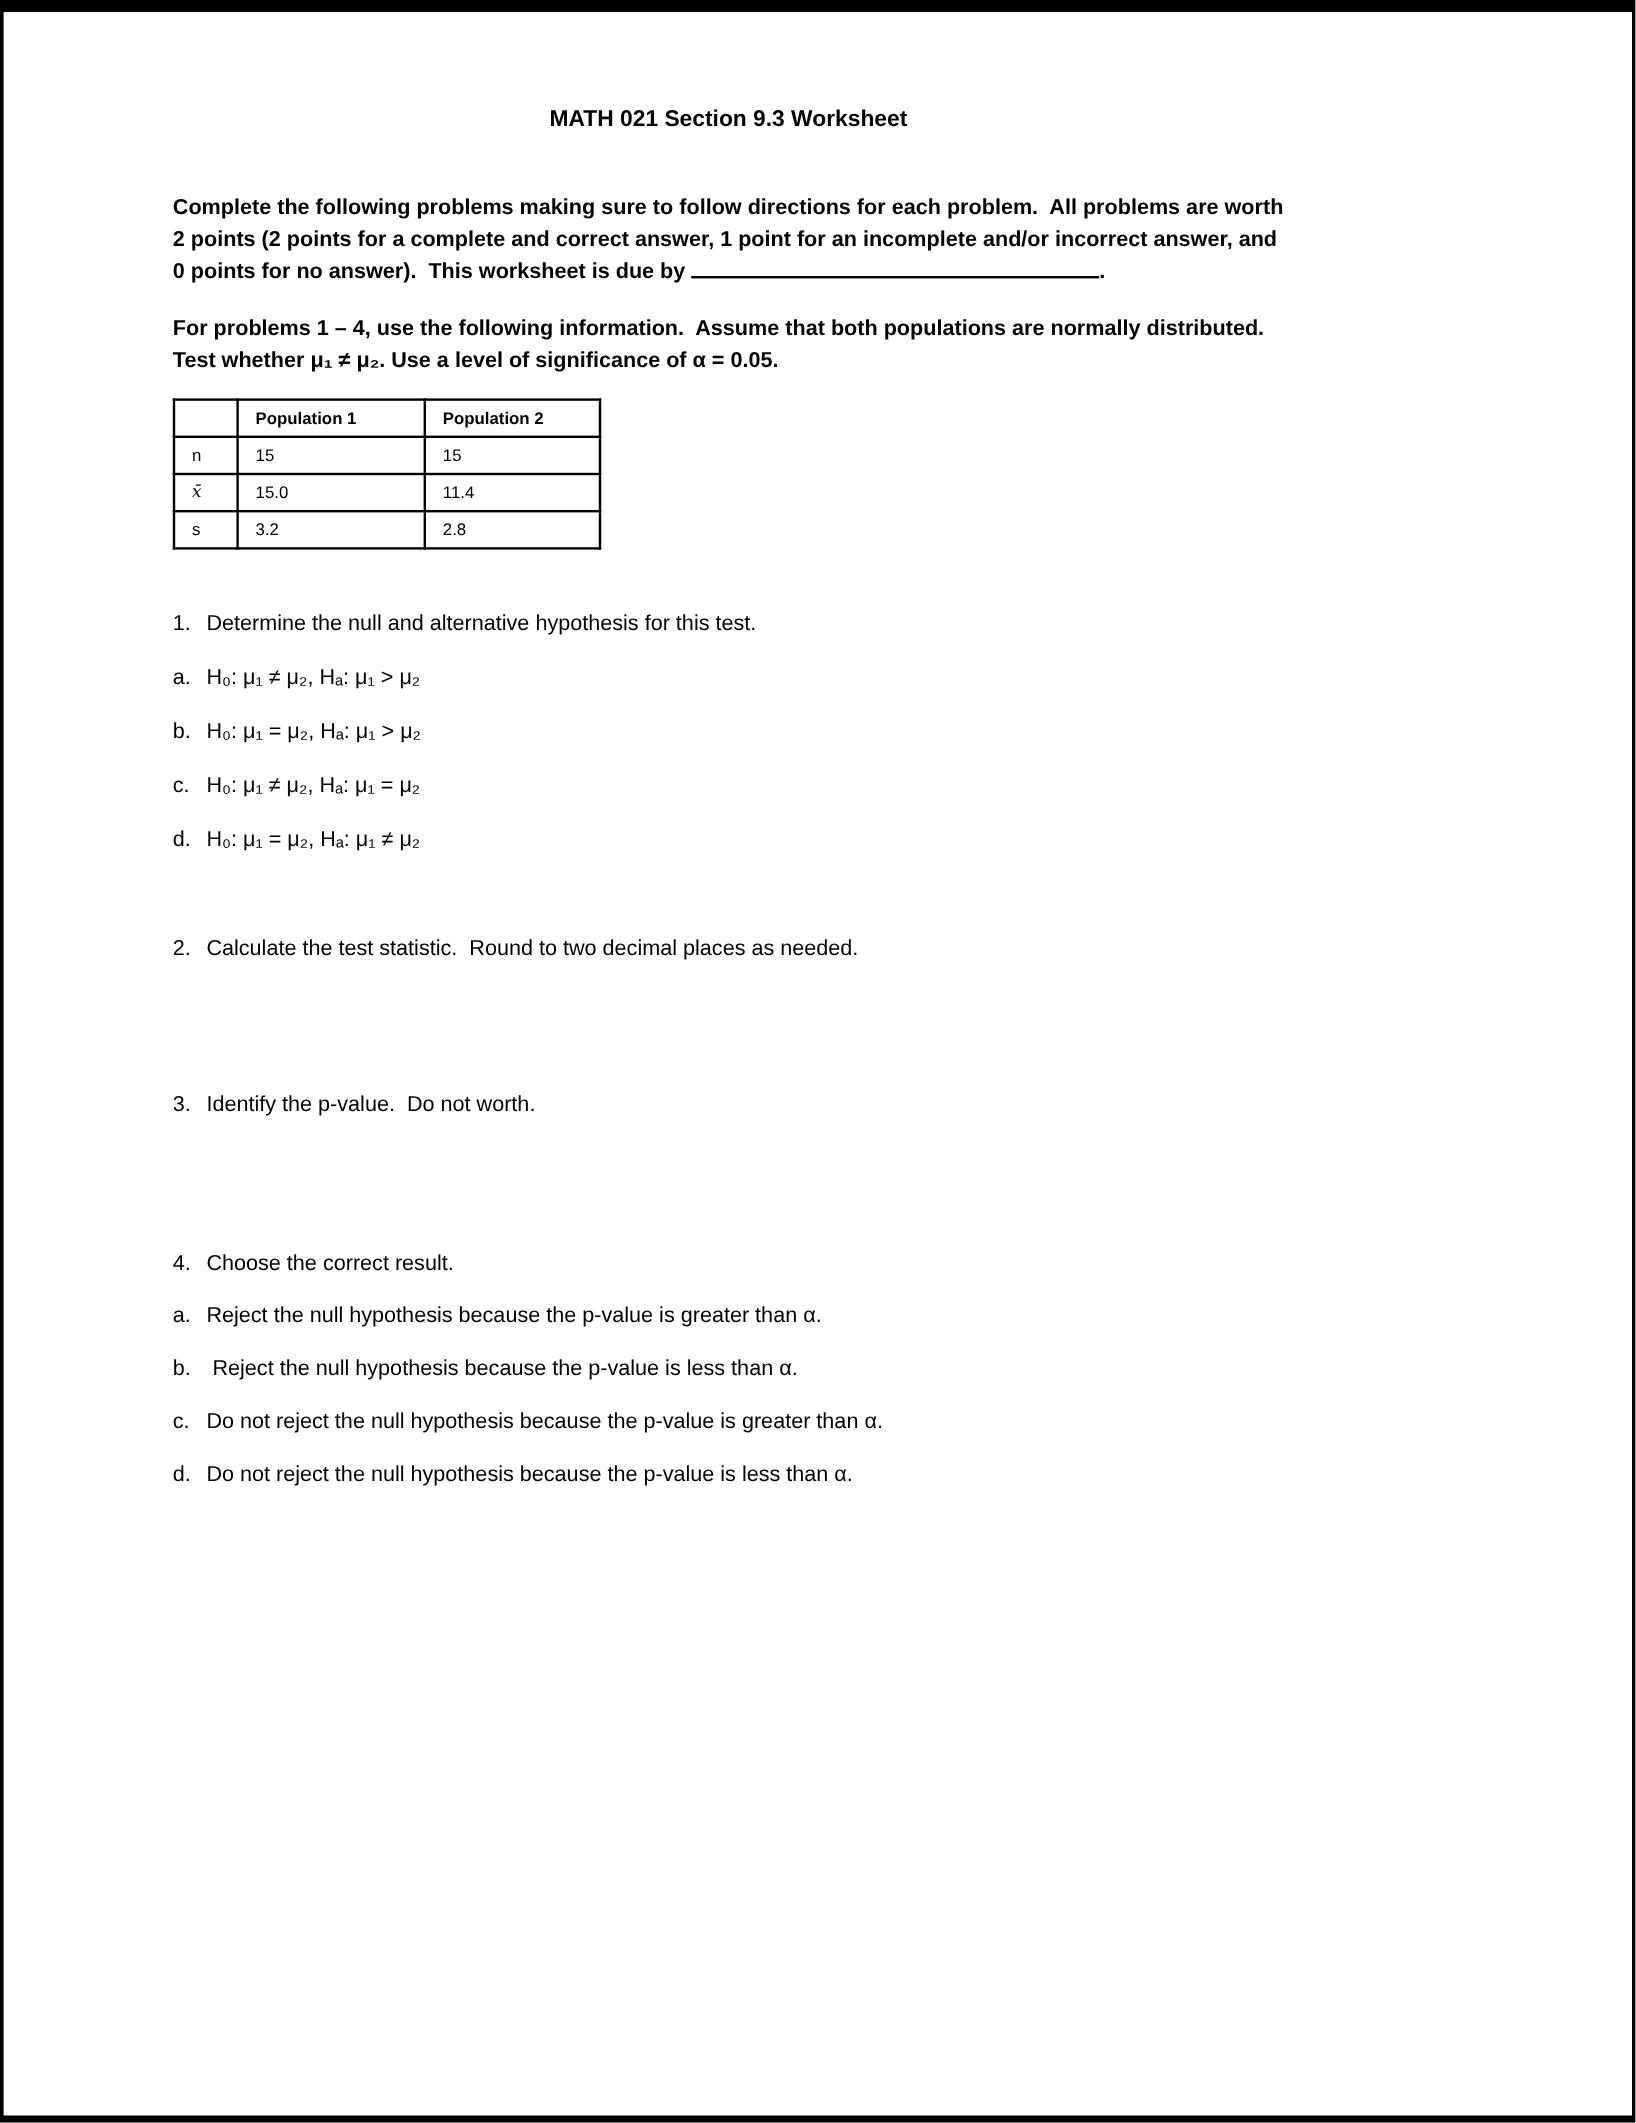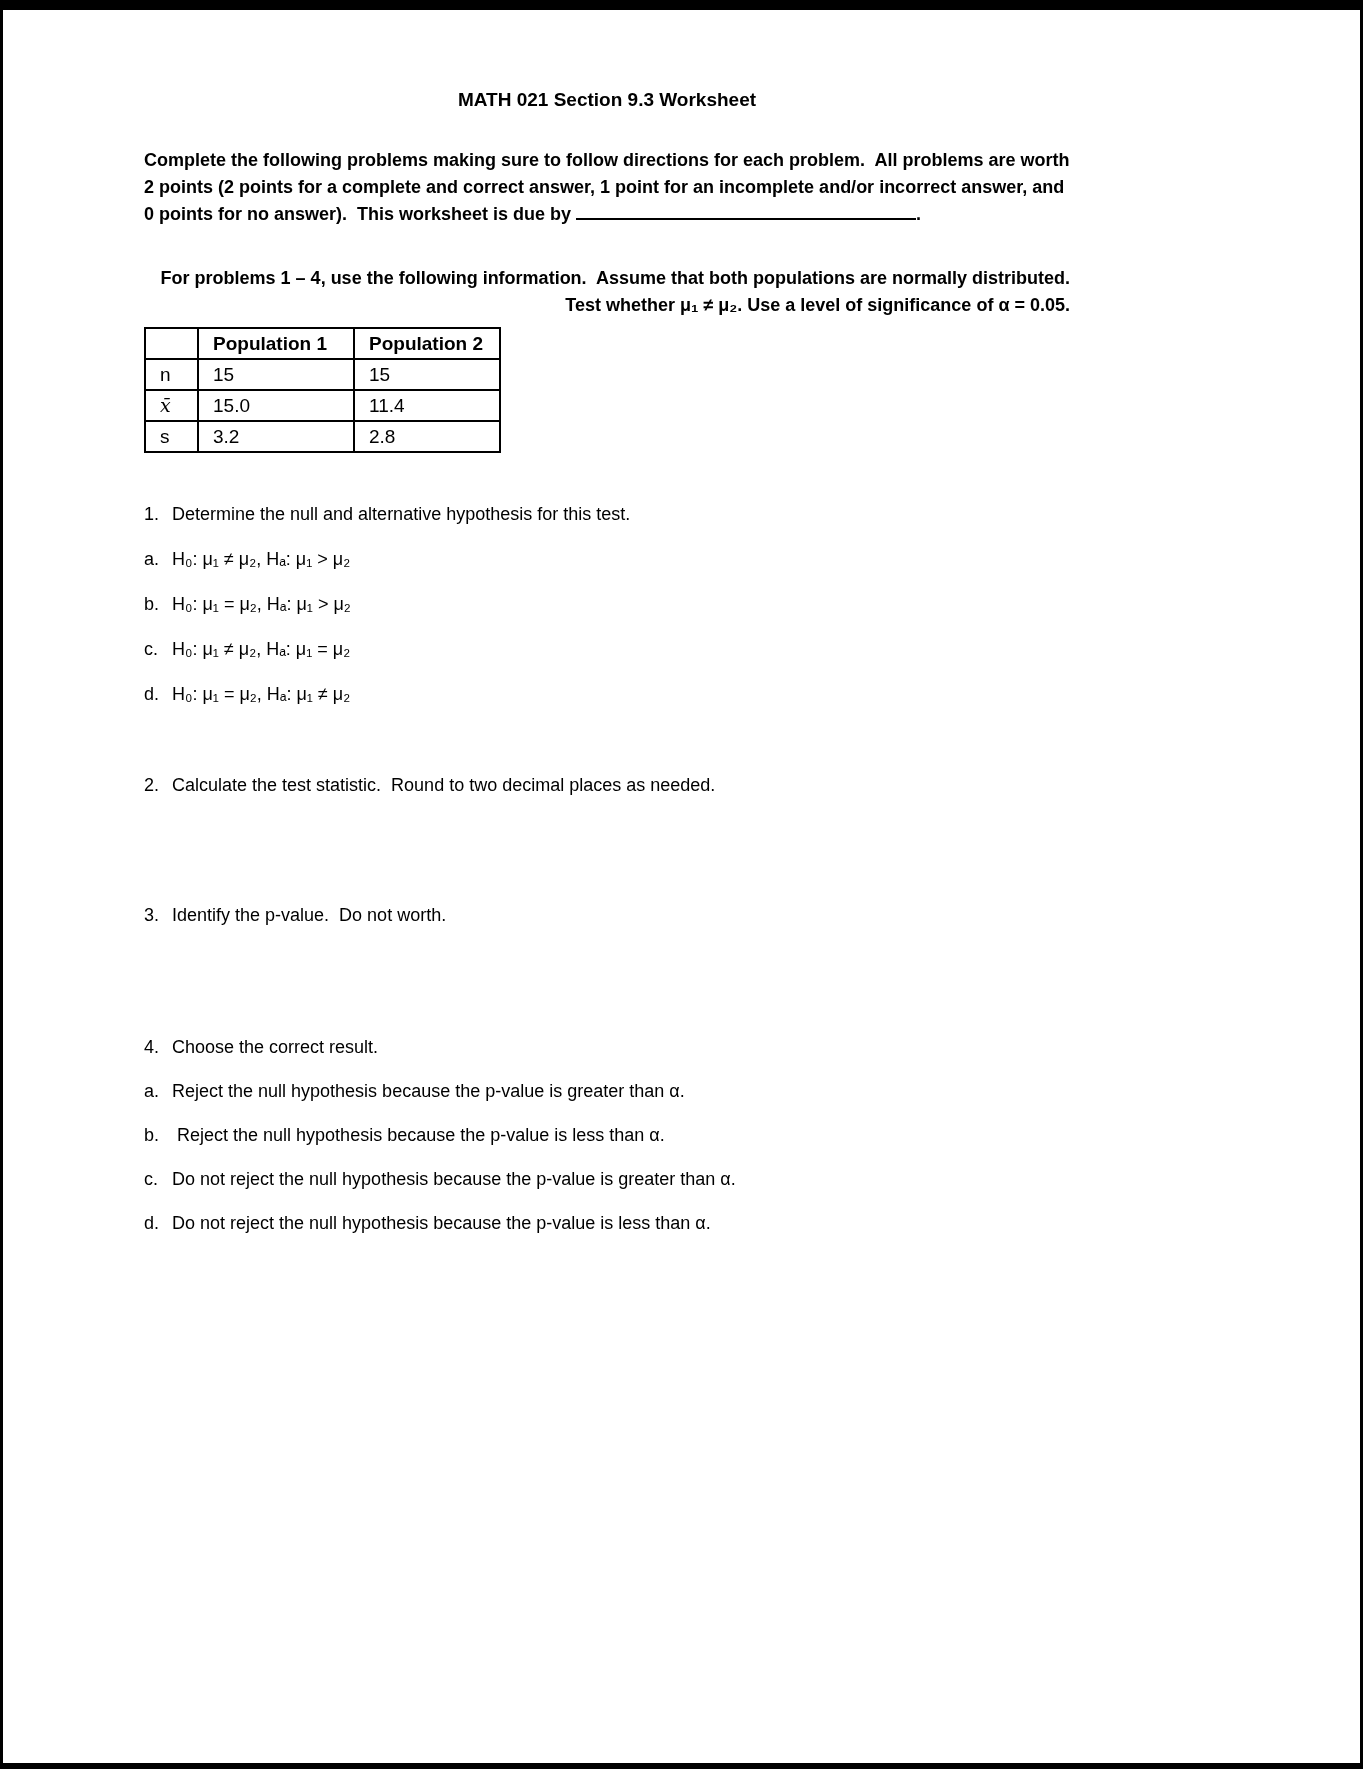--- a/index.html
+++ b/index.html
@@ -40,34 +40,34 @@
   }
   .name-label { flex: 0 0 auto; }
   .name-line {
     flex: 1 1 auto;
     margin-left: 8px;
     margin-bottom: 4px;
     border-bottom: 2px solid #000000;
     height: 1px;
   }
   .para { font-weight: bold; }
-  .para-intro { margin-top: 34px; }
-  .para-setup { margin-top: 37px; white-space: pre-wrap; text-align: right; }
+  .para-intro { margin-top: 46px; }
+  .para-setup { margin-top: 20px; white-space: pre-wrap; }
   .prewrap { white-space: pre-wrap; }
   .due-line {
     display: inline-block;
     width: 340px;
     border-bottom: 2px solid #000000;
     height: 14px;
     vertical-align: baseline;
   }
   table.stats-table {
-    margin-top: 8px;
+    margin-top: 18px;
     border-collapse: collapse;
-    font-size: 19px;
+    font-size: 14px;
   }
   .stats-table th, .stats-table td {
     border: 2px solid #000000;
     height: 29px;
     padding: 1px 12px 1px 14px;
     text-align: left;
     vertical-align: middle;
     font-weight: normal;
   }
   .stats-table th { font-weight: bold; }

